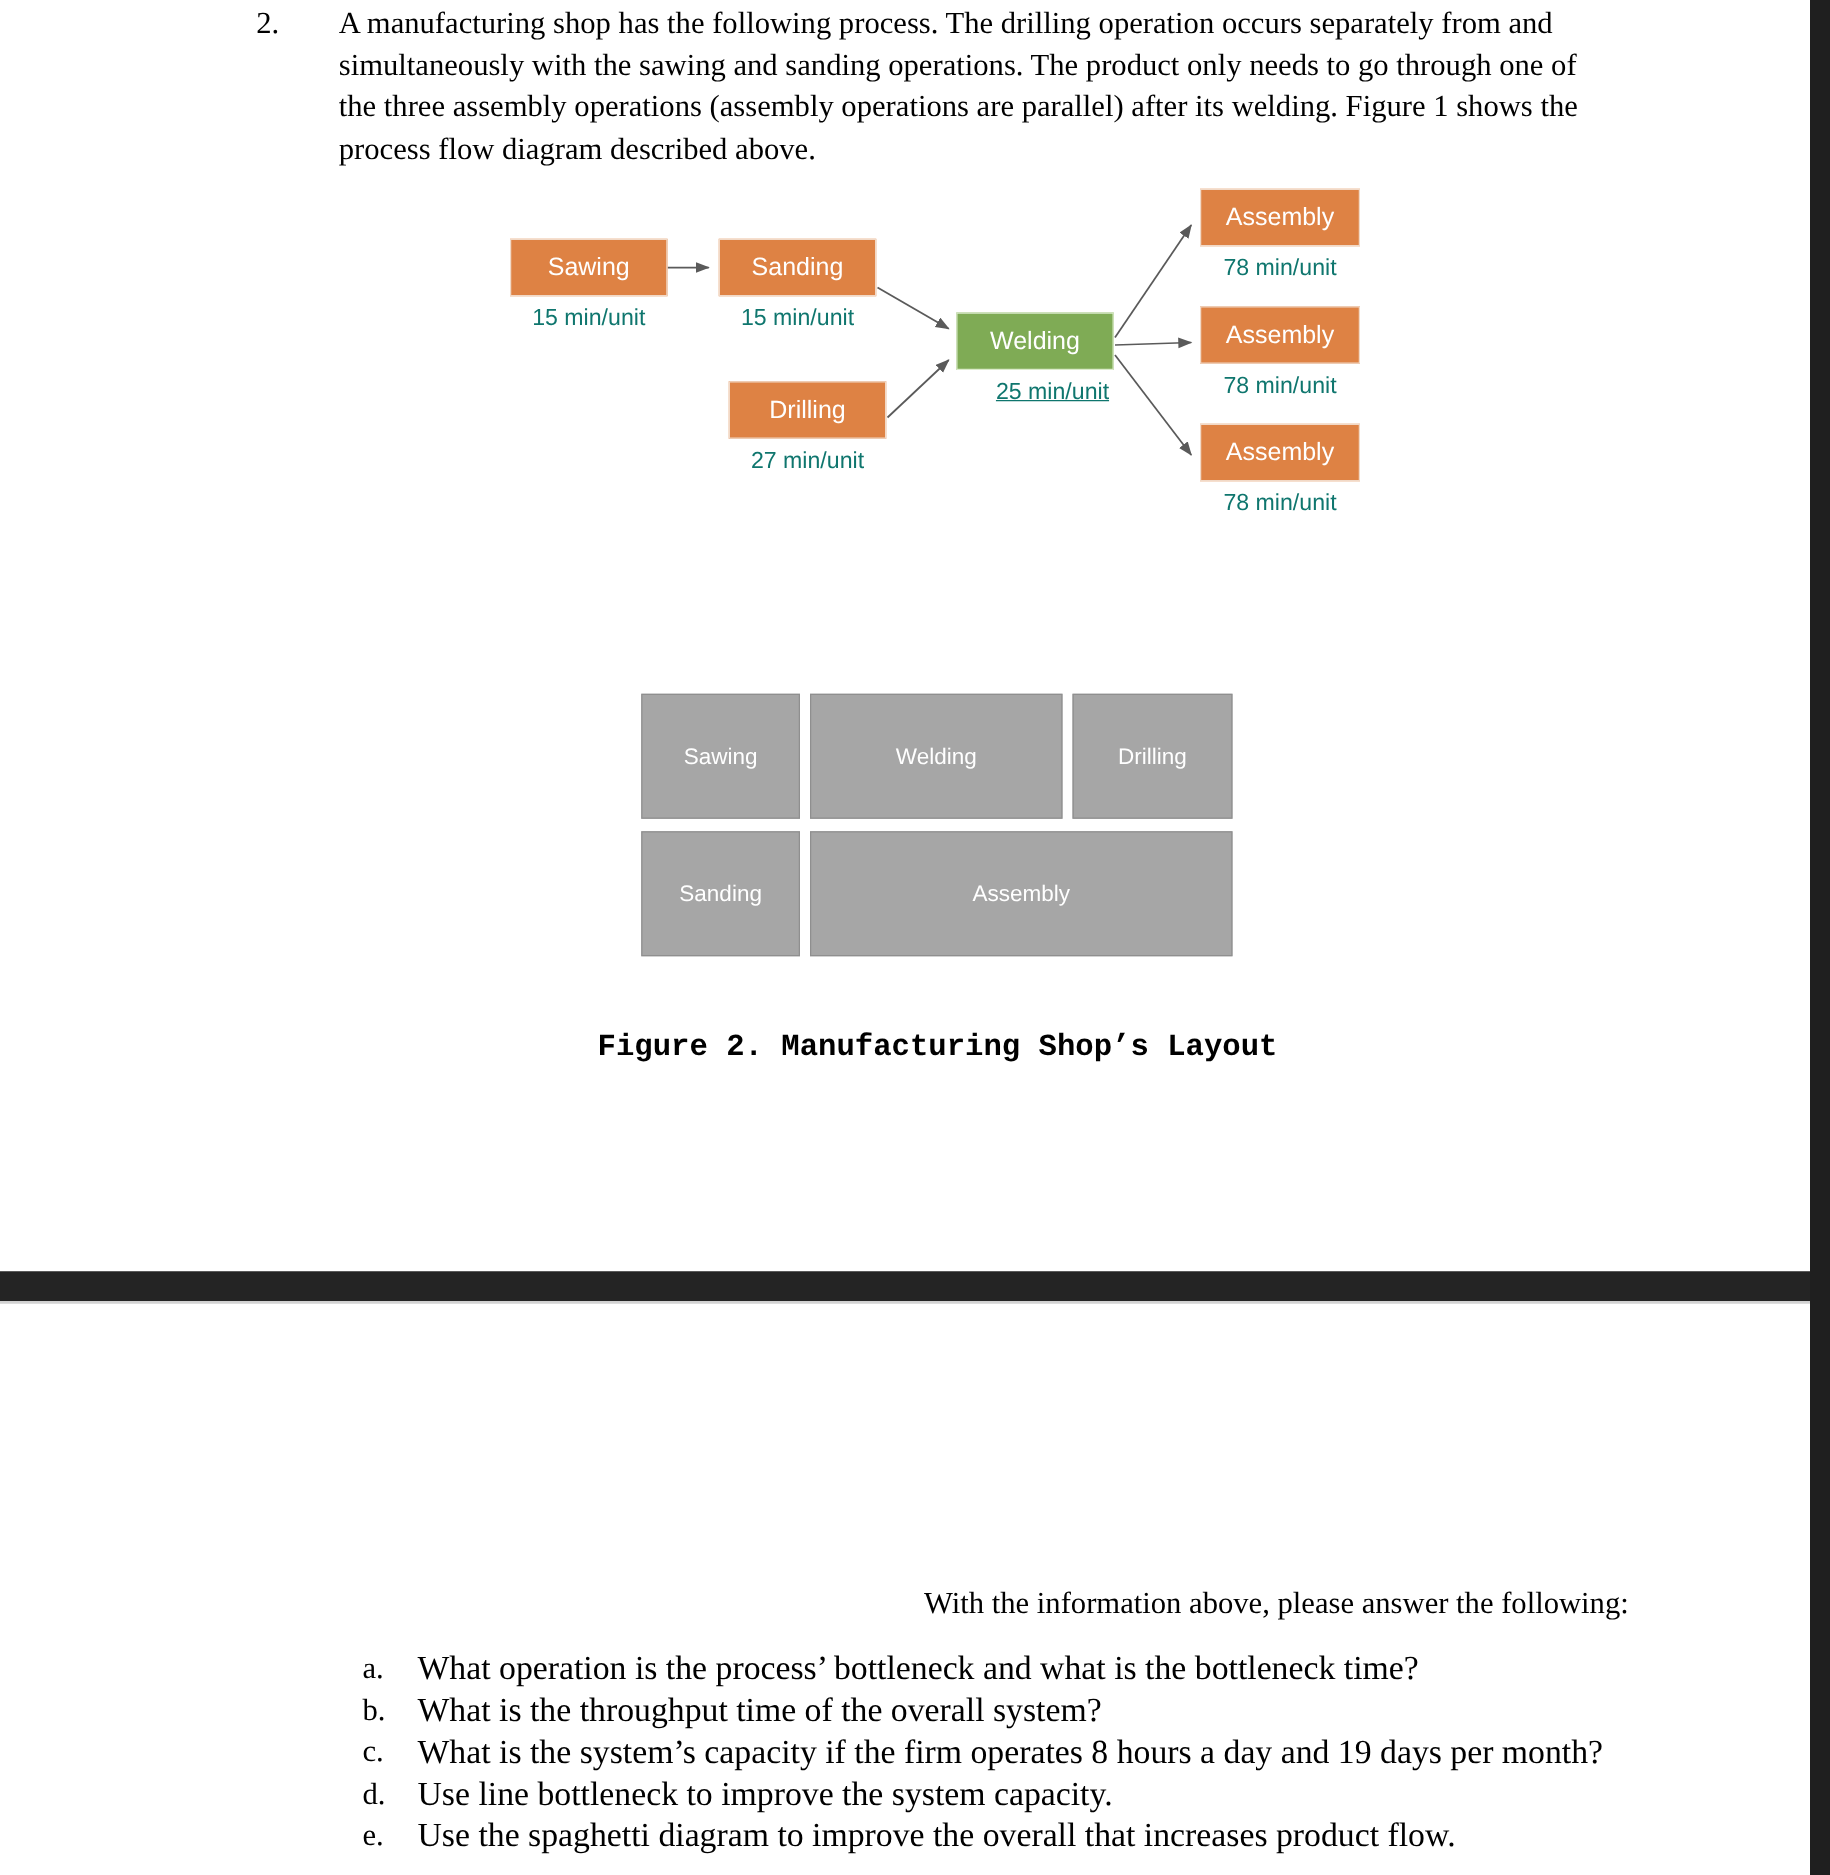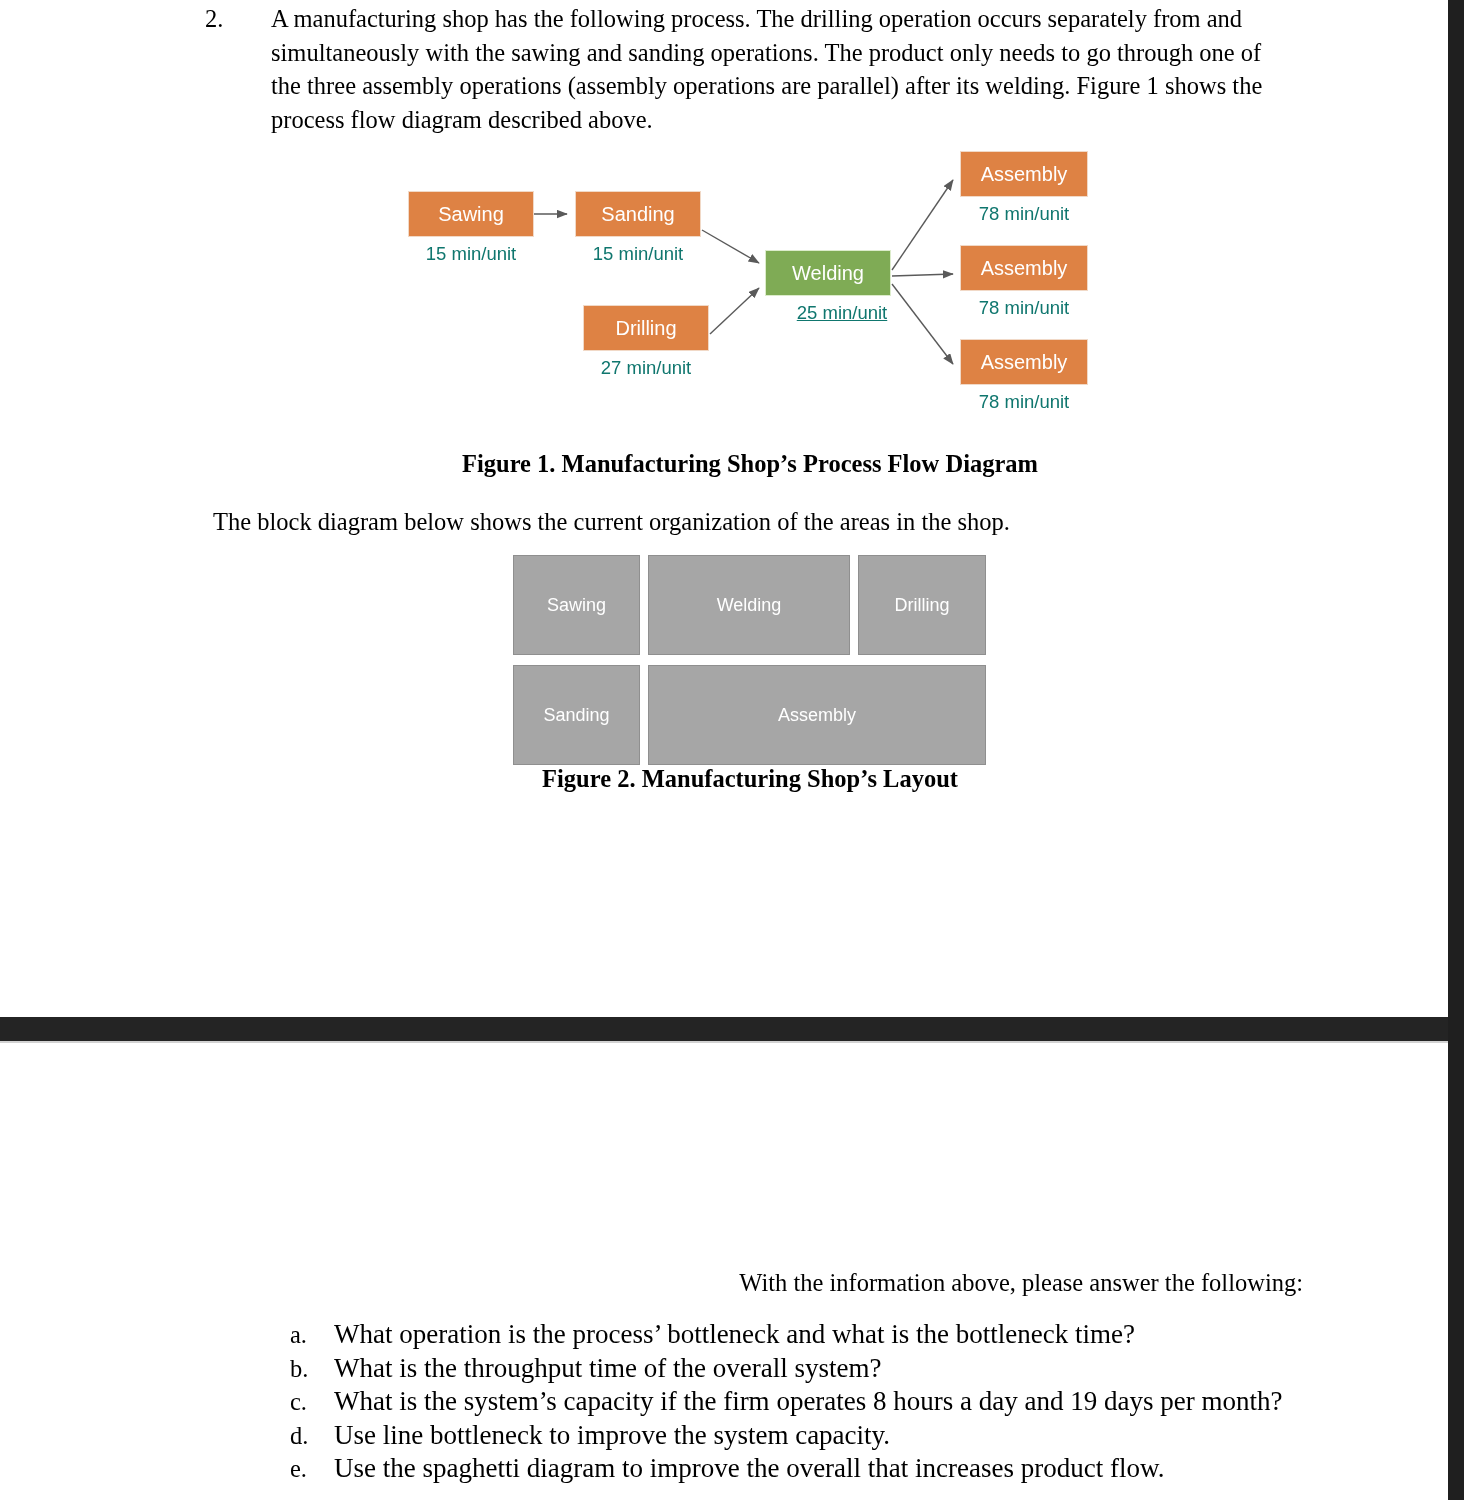--- a/index.html
+++ b/index.html
@@ -93,21 +93,21 @@
   
   .caption {
     position: absolute;
     width: 1090px;
     left: 205px;
     text-align: center;
     font-size: 24.5px;
     font-weight: bold;
   }
   #caption-fig1 { top: 450px; }
-  #caption-fig2 { top: 765px; }
+  #caption-fig2 { top: 825px; font-family: Liberation Mono, monospace; }
 
   .lead-text {
     position: absolute;
     left: 213px; top: 505px;
     width: 1090px;
     font-size: 24.5px;
     line-height: 33.5px;
   }
 
   
@@ -213,23 +213,21 @@
       <span>Assembly</span>
     </div>
     <div class="plabel" style="left:565px; top:159px; width:128px;">78 min/unit</div>
 
     <div class="pnode orange" style="left:565px; top:201px; width:128px; height:46px;">
       <span>Assembly</span>
     </div>
     <div class="plabel" style="left:565px; top:253px; width:128px;">78 min/unit</div>
   </div>
 
-  <div class="caption" id="caption-fig1">Figure 1. Manufacturing Shop’s Process Flow Diagram</div>
-
-  <div class="lead-text">The block diagram below shows the current organization of the areas in the shop.</div>
+
 
   <div class="fig2">
     <div class="bnode" style="left:0px;   top:0px;   width:127px; height:100px;">
       <span>Sawing</span>
     </div>
     <div class="bnode" style="left:135px; top:0px;   width:202px; height:100px;">
       <span>Welding</span>
     </div>
     <div class="bnode" style="left:345px; top:0px;   width:128px; height:100px;">
       <span>Drilling</span>

